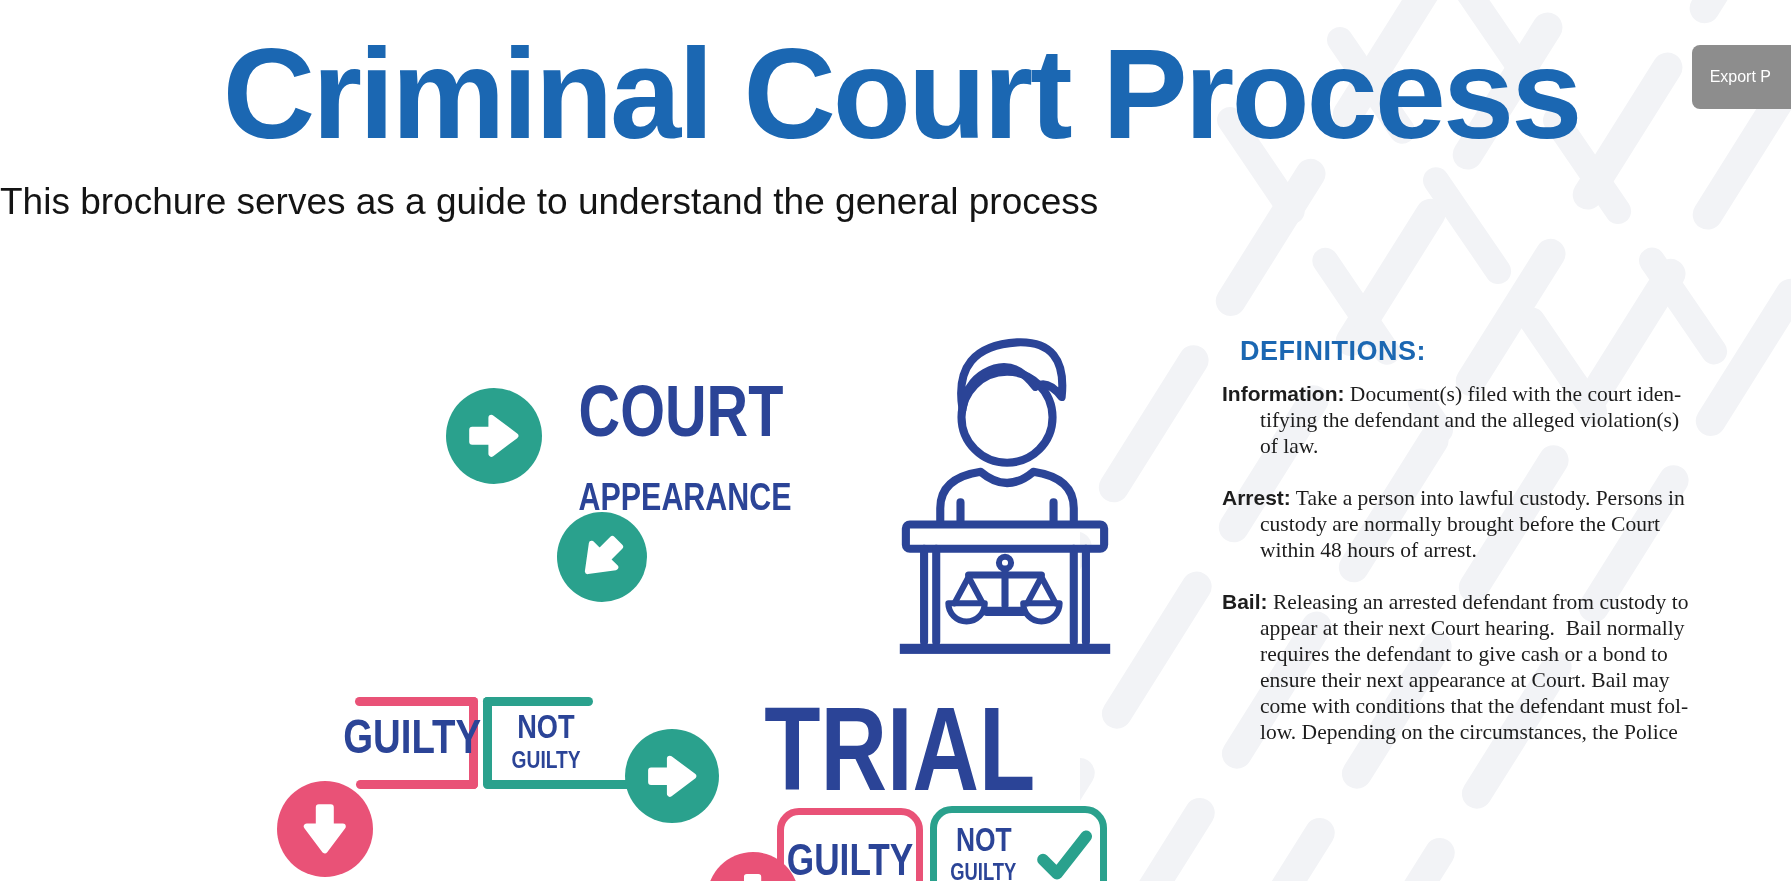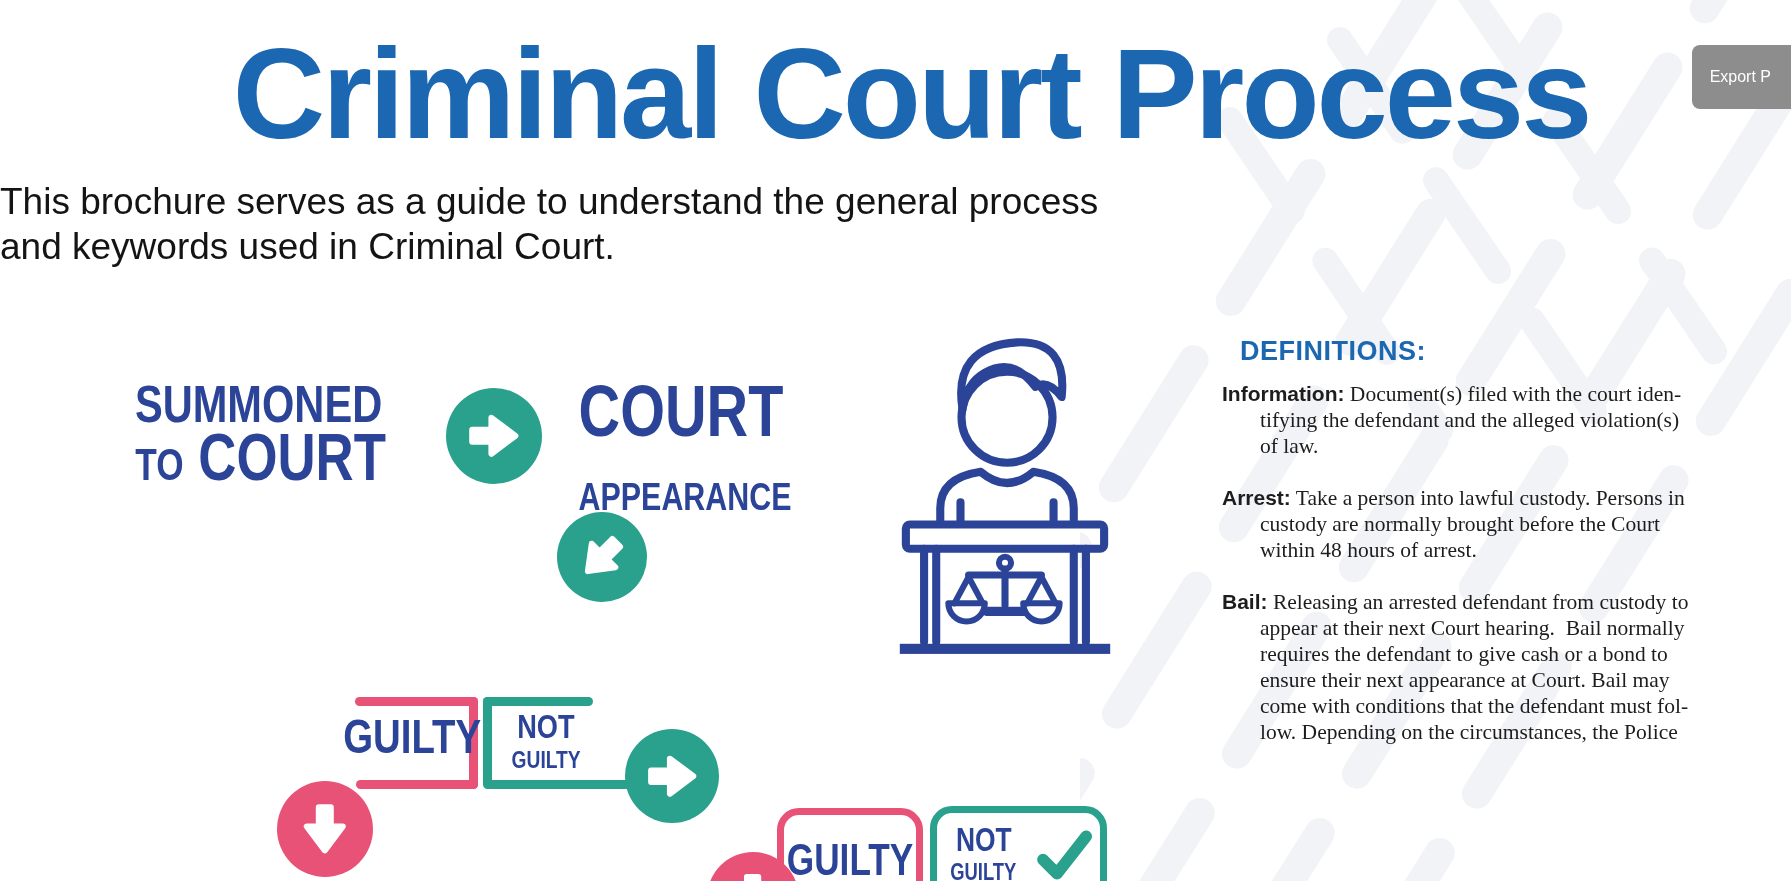--- a/index.html
+++ b/index.html
@@ -11,21 +11,21 @@
     --button-grey:#8d8d8d;
   }
   *{box-sizing:border-box;margin:0;padding:0;}
   body{background:#fff;font-family:"Liberation Sans",sans-serif;}
   #page{position:relative;width:1791px;height:881px;background:#fff;overflow:hidden;}
 
   
   #watermark{position:absolute;left:1080px;top:0;width:711px;height:881px;pointer-events:none;}
 
   
-  .title{position:absolute;left:18px;top:28px;width:1740px;text-align:center;
+  .title{position:absolute;left:8px;top:28px;width:1740px;text-align:center;
     font-size:128px;line-height:132px;font-weight:bold;letter-spacing:-3px;color:var(--title-blue);padding-left:46px;}
   .subtitle{position:absolute;left:0;top:179px;width:1791px;text-align:left;
     font-size:37px;line-height:45px;color:#141414;}
 
   
   .export-btn{position:absolute;top:45px;right:0;height:64px;padding:0 20px 0 18px;
     background:var(--button-grey);color:#fff;font-size:16px;border:none;
     border-radius:8px 0 0 8px;display:flex;align-items:center;cursor:pointer;}
 
   
@@ -92,29 +92,24 @@
     <g stroke="#f2f3f6" stroke-width="26" stroke-linecap="round" fill="none" stroke-dasharray="110 60">
       <line x1="260" y1="40" x2="520" y2="420"></line>
       <line x1="380" y1="-20" x2="640" y2="360"></line>
       <line x1="150" y1="120" x2="360" y2="430"></line>
     </g>
   </svg>
 
   <h1 class="title">Criminal Court Process</h1>
   <div class="subtitle">
     <div>This brochure serves as a guide to understand the general process</div>
-    <div>and keywords used in Criminal Court.</div>
   </div>
 
   <button class="export-btn">Export P</button>
 
-  <div class="flow step1">
-    <span class="cx">SUMMONED</span><br>
-    <span class="cx l2"><span class="sm">TO</span> <span>COURT</span></span>
-  </div>
 
   <div class="circle" style="left:446px;top:388px;width:96px;height:96px;">
     <svg viewBox="0 0 48 48">
         <polygon points="6,19 22,19 22,9 42,24 22,39 22,29 6,29" fill="#fff" stroke="#fff" stroke-width="5" stroke-linejoin="round"></polygon>
       </svg>
   </div>
 
   <div class="flow step2">
     <span class="cx">COURT</span><br>
     <span class="cx l2">APPEARANCE</span>
@@ -147,20 +142,23 @@
         <polygon points="6,19 22,19 22,9 42,24 22,39 22,29 6,29" fill="#fff" stroke="#fff" stroke-width="5" stroke-linejoin="round"></polygon>
       </svg>
   </div>
 
   <div class="circle" style="left:625px;top:729px;width:94px;height:94px;">
     <svg viewBox="0 0 48 48">
         <polygon points="6,19 22,19 22,9 42,24 22,39 22,29 6,29" fill="#fff" stroke="#fff" stroke-width="5" stroke-linejoin="round"></polygon>
       </svg>
   </div>
 
+  <div class="flow trial">
+    <span class="cx78">TRIAL</span>
+  </div>
 
   <div class="vbox guilty">
     <span class="cx">GUILTY</span>
   </div>
   <div class="vbox notguilty">
     <span class="stack">
       <span class="cx">NOT</span><br>
       <span class="cx l2">GUILTY</span>
     </span>
     <svg class="check" viewBox="0 0 48 48">

